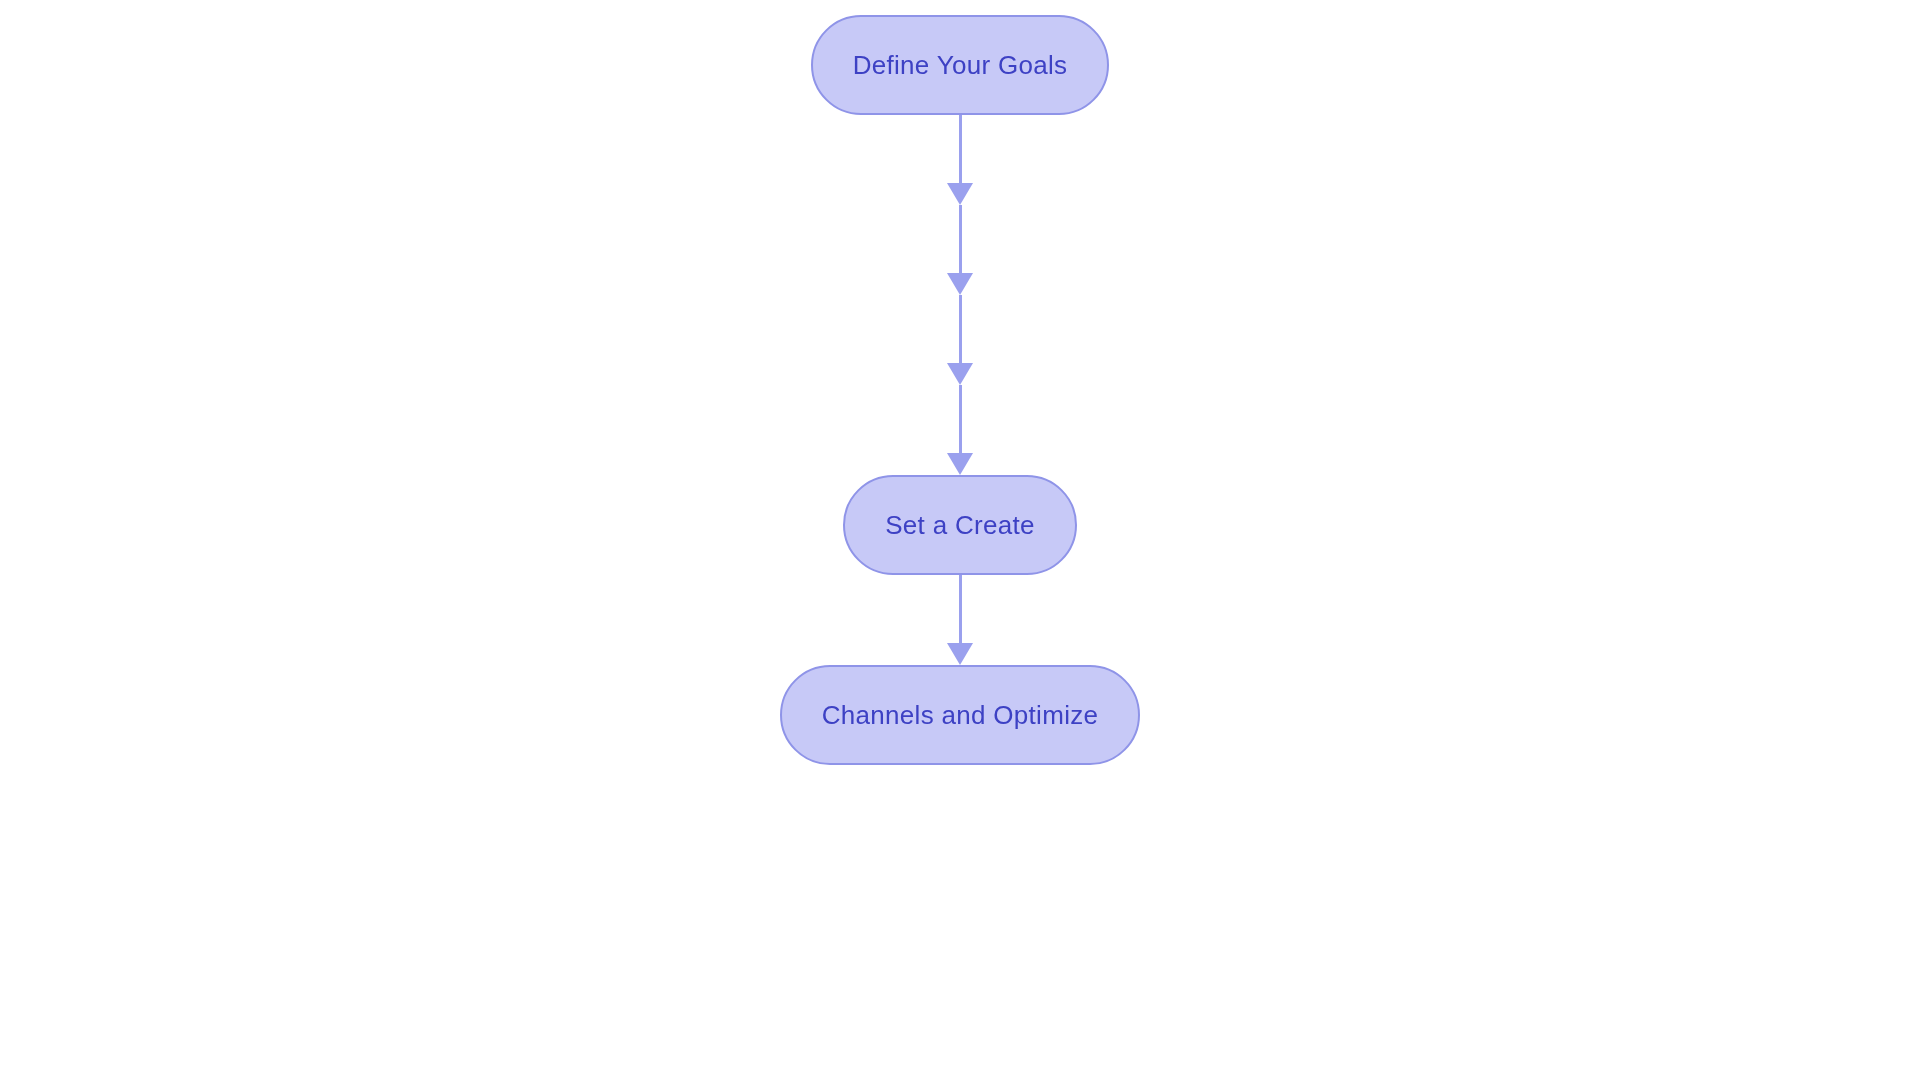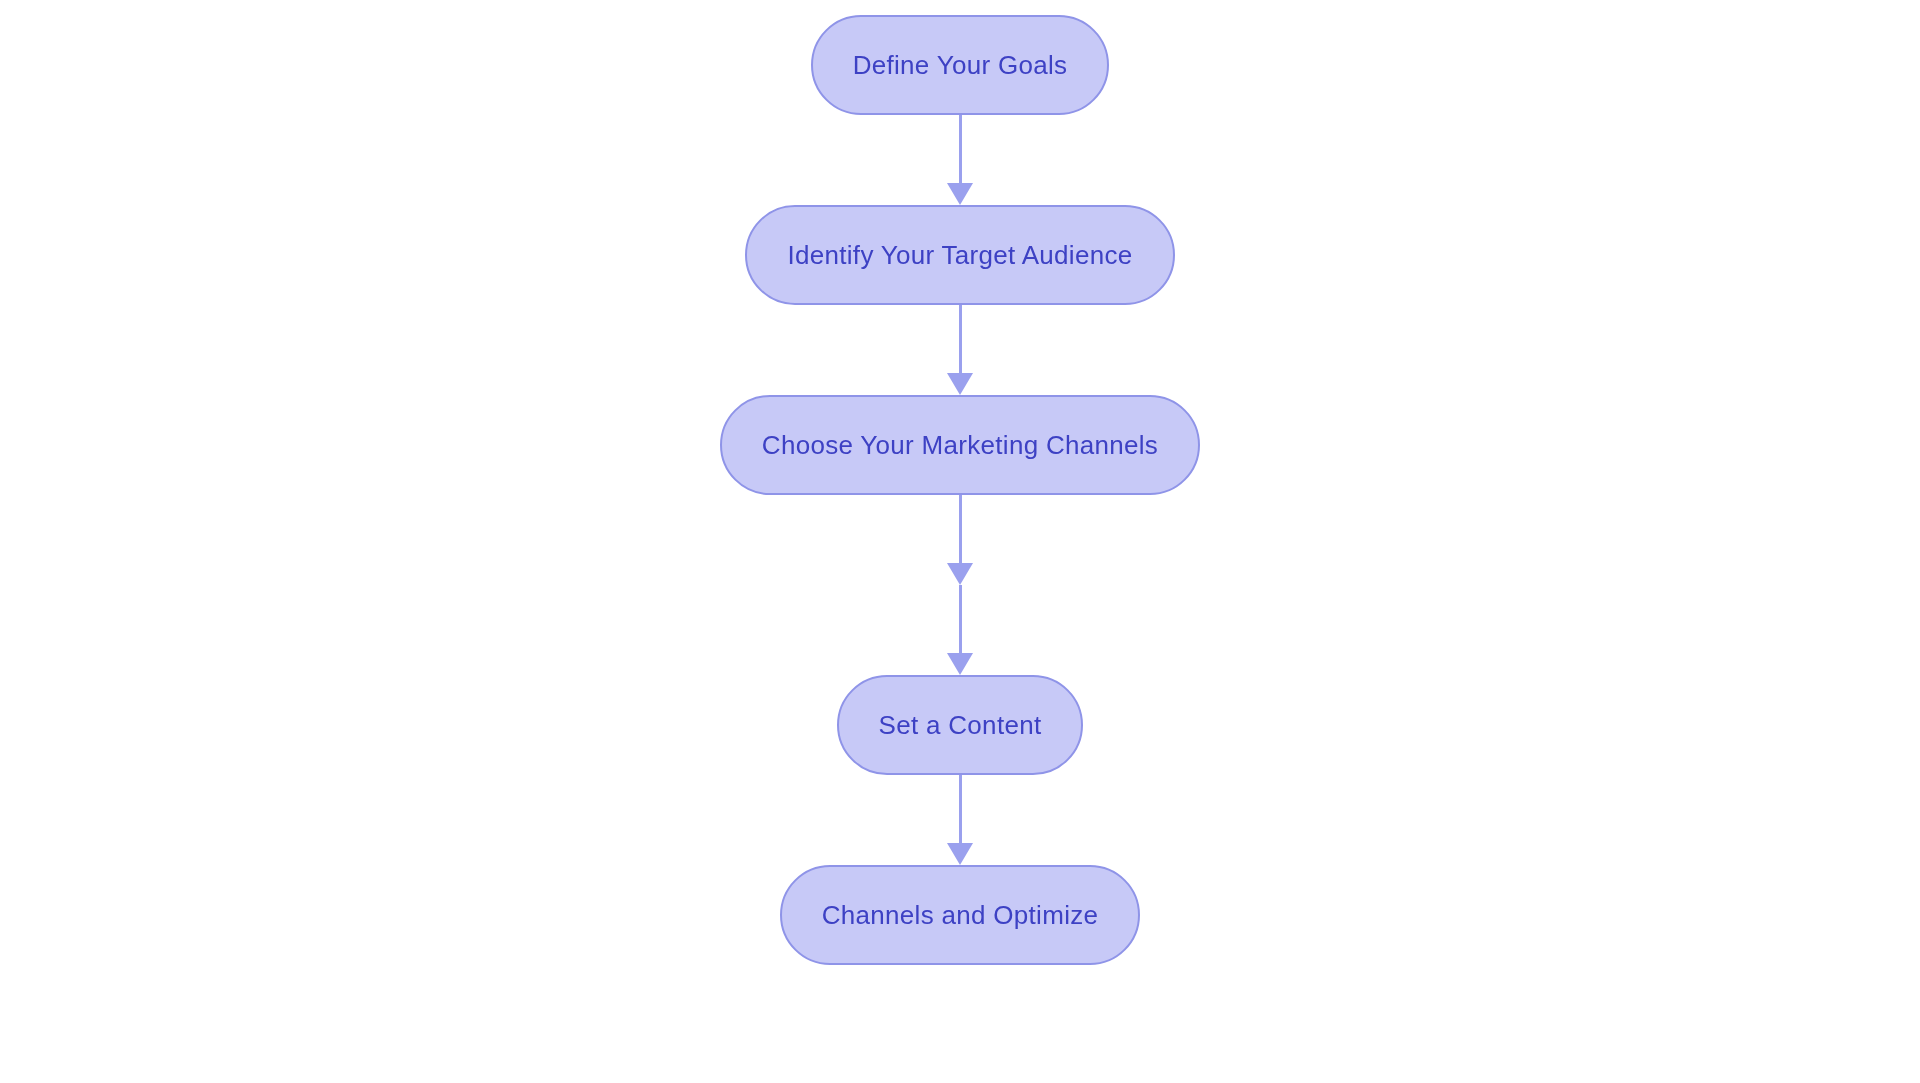--- a/index.html
+++ b/index.html
@@ -71,46 +71,40 @@
 
   <div class="flow-node">
     <span class="label">Define Your Goals</span>
   </div>
 
   <div class="connector">
     <div class="line"></div>
     <div class="head"></div>
   </div>
 
-  <div class="flow-node">
-    <span class="label">Identify Your Target Audience</span>
-  </div>
 
   <div class="connector">
     <div class="line"></div>
     <div class="head"></div>
   </div>
 
-  <div class="flow-node">
-    <span class="label">Choose Your Marketing Channels</span>
-  </div>
 
   <div class="connector">
     <div class="line"></div>
     <div class="head"></div>
   </div>
 
 
   <div class="connector">
     <div class="line"></div>
     <div class="head"></div>
   </div>
 
   <div class="flow-node">
-    <span class="label">Set a Content</span>
+    <span class="label">Set a Create</span>
   </div>
 
   <div class="connector">
     <div class="line"></div>
     <div class="head"></div>
   </div>
 
   <div class="flow-node">
     <span class="label">Channels and Optimize</span>
   </div>

